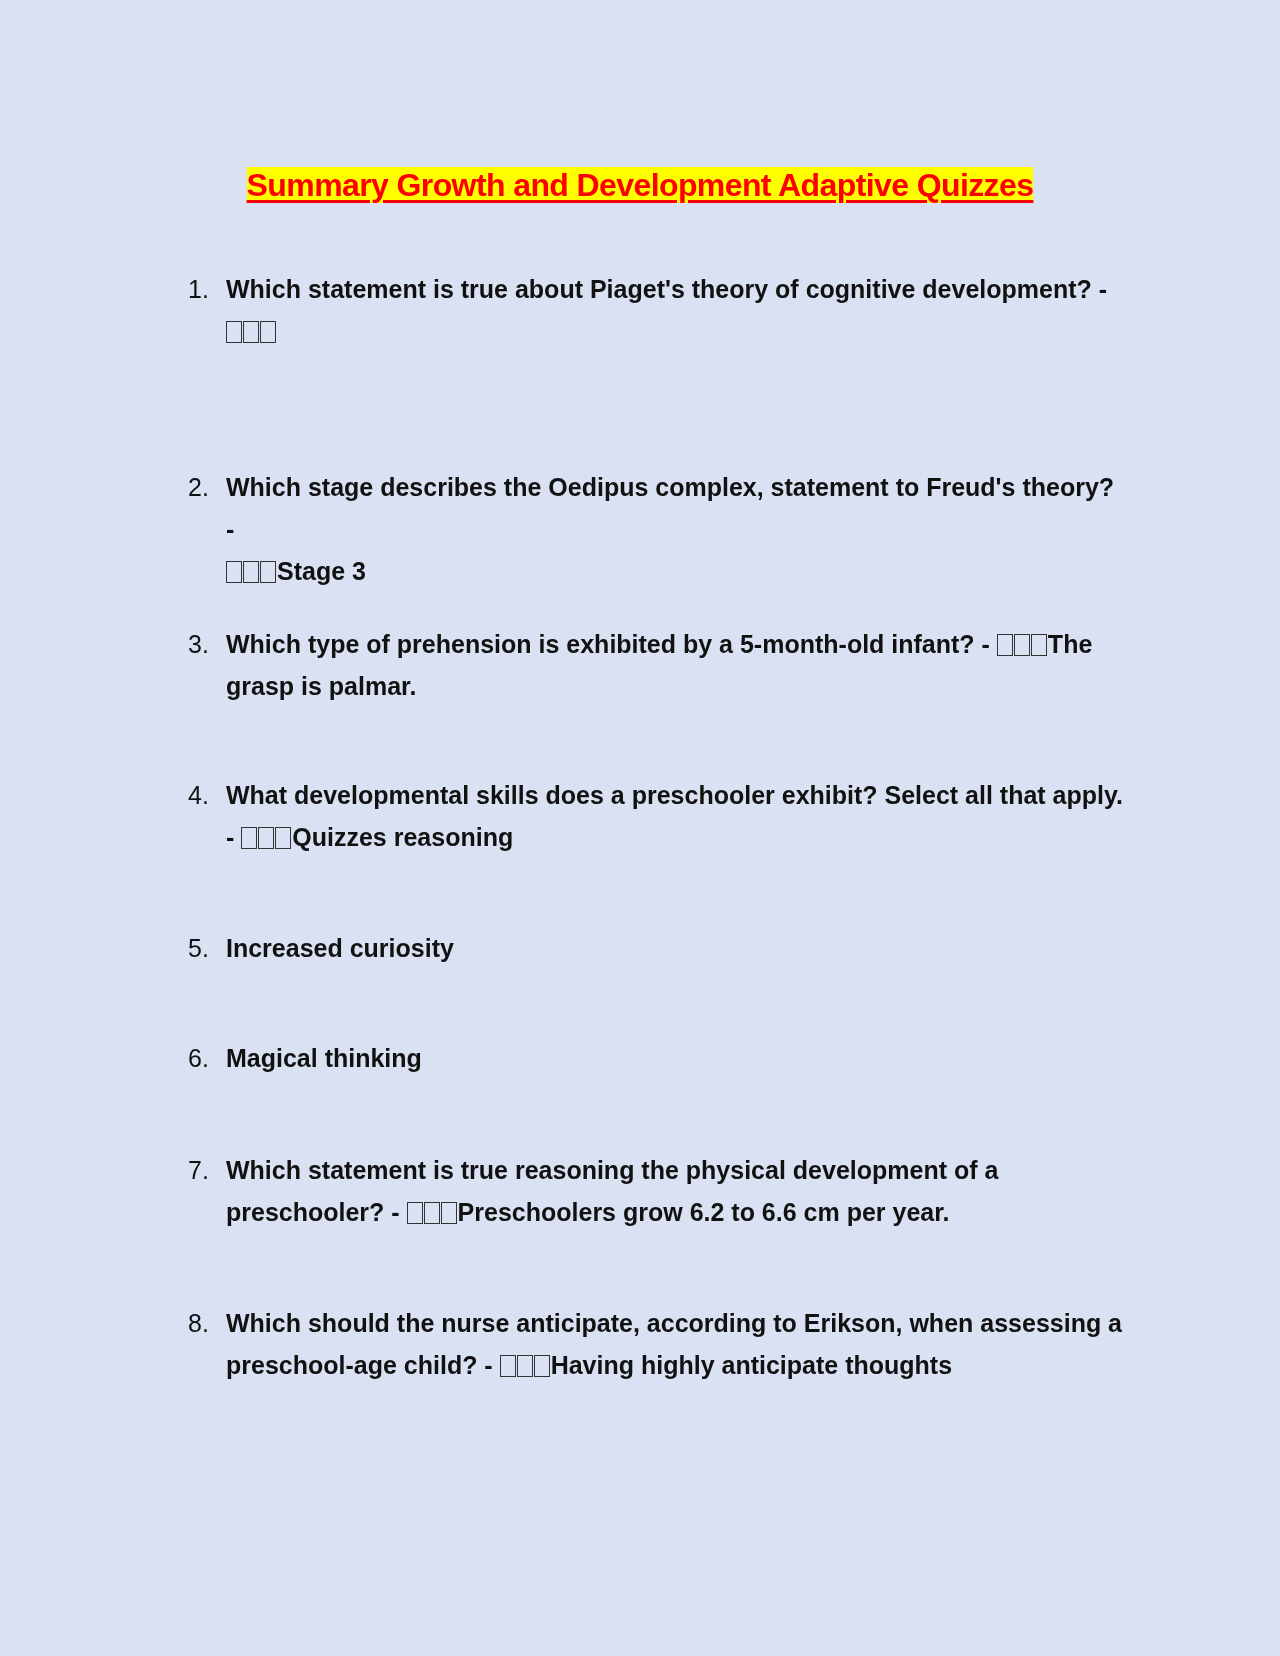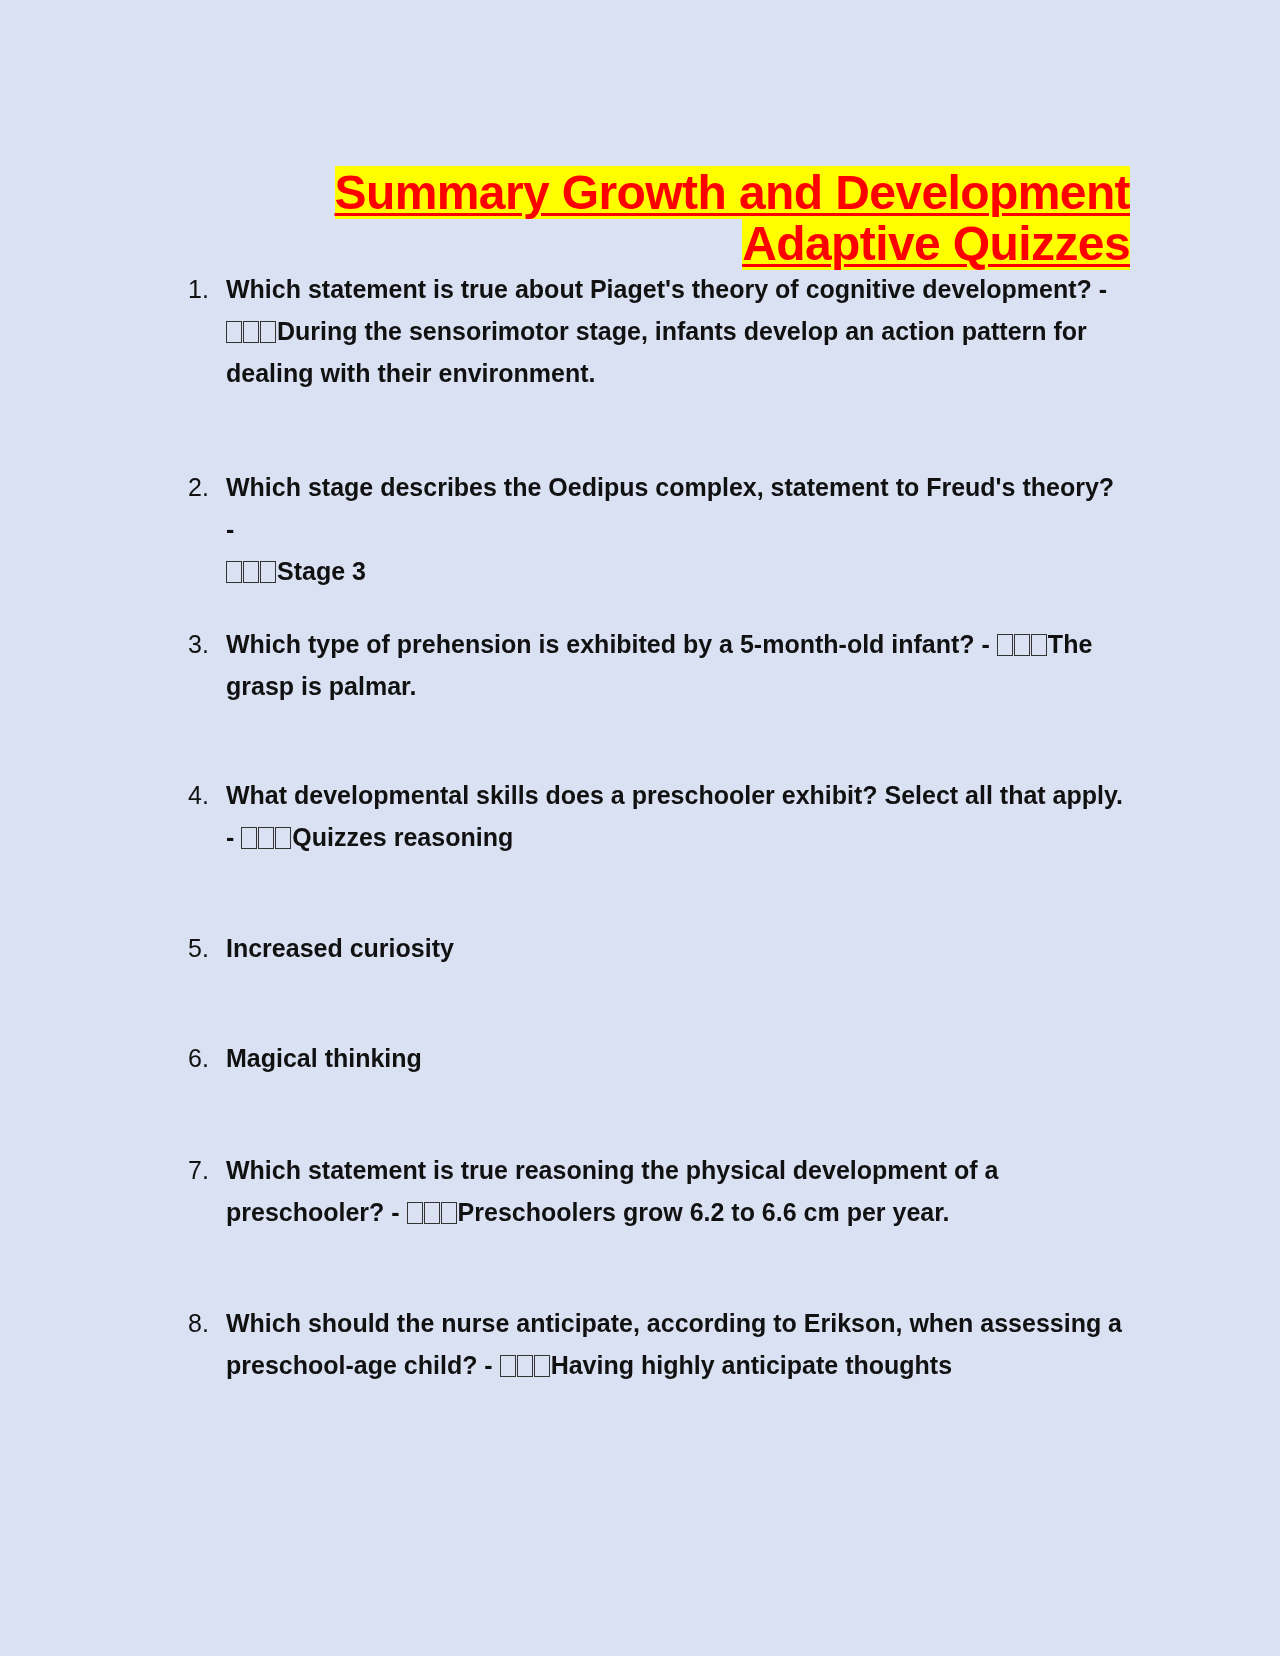--- a/index.html
+++ b/index.html
@@ -6,24 +6,24 @@
   body {
     width: 1280px; height: 1656px;
     background: #d9e1f3;
     font-family: "Liberation Sans", "DejaVu Sans", sans-serif;
     color: #111;
     position: relative;
     overflow: hidden;
   }
   .page { position: absolute; left: 0; top: 0; width: 1280px; height: 1656px; }
   .title {
-    position: absolute; left: 150px; width: 980px; top: 167px;
-    text-align: right;
+    position: absolute; left: 150px; width: 980px; top: 160px;
+    text-align: center;
     font-weight: bold;
-    font-size: 48px;
+    font-size: 32px;
     line-height: 51px;
     color: #ff0000;
     letter-spacing: -0.6px;
   }
   .title span {
     background: #ffff00;
     text-decoration: underline;
     text-decoration-thickness: 3px;
     text-underline-offset: 4px;
     -webkit-box-decoration-break: clone;
@@ -55,21 +55,21 @@
 
   <h1 class="title" style="margin:0;">
     <span>Summary Growth and Development Adaptive Quizzes</span><br>
   </h1>
 
   <div class="item" style="top:268px;">
     <span class="num">1.</span>
     <span class="text">
       <span>Which statement is true about Piaget's theory of cognitive development? -</span>
       <br>
-      <span class="tofu"></span><span class="tofu"></span><span class="tofu"></span><span>During the sensorimotor stage, infants develop an action pattern for dealing with their environment.</span>
+      <span class="tofu"></span><span class="tofu"></span><span class="tofu"></span>
     </span>
   </div>
 
   <div class="item" style="top:466px;">
     <span class="num">2.</span>
     <span class="text">
       <span>Which stage describes the Oedipus complex, statement to Freud's theory? -</span>
       <br>
       <span class="tofu"></span><span class="tofu"></span><span class="tofu"></span><span>Stage 3</span>
     </span>

